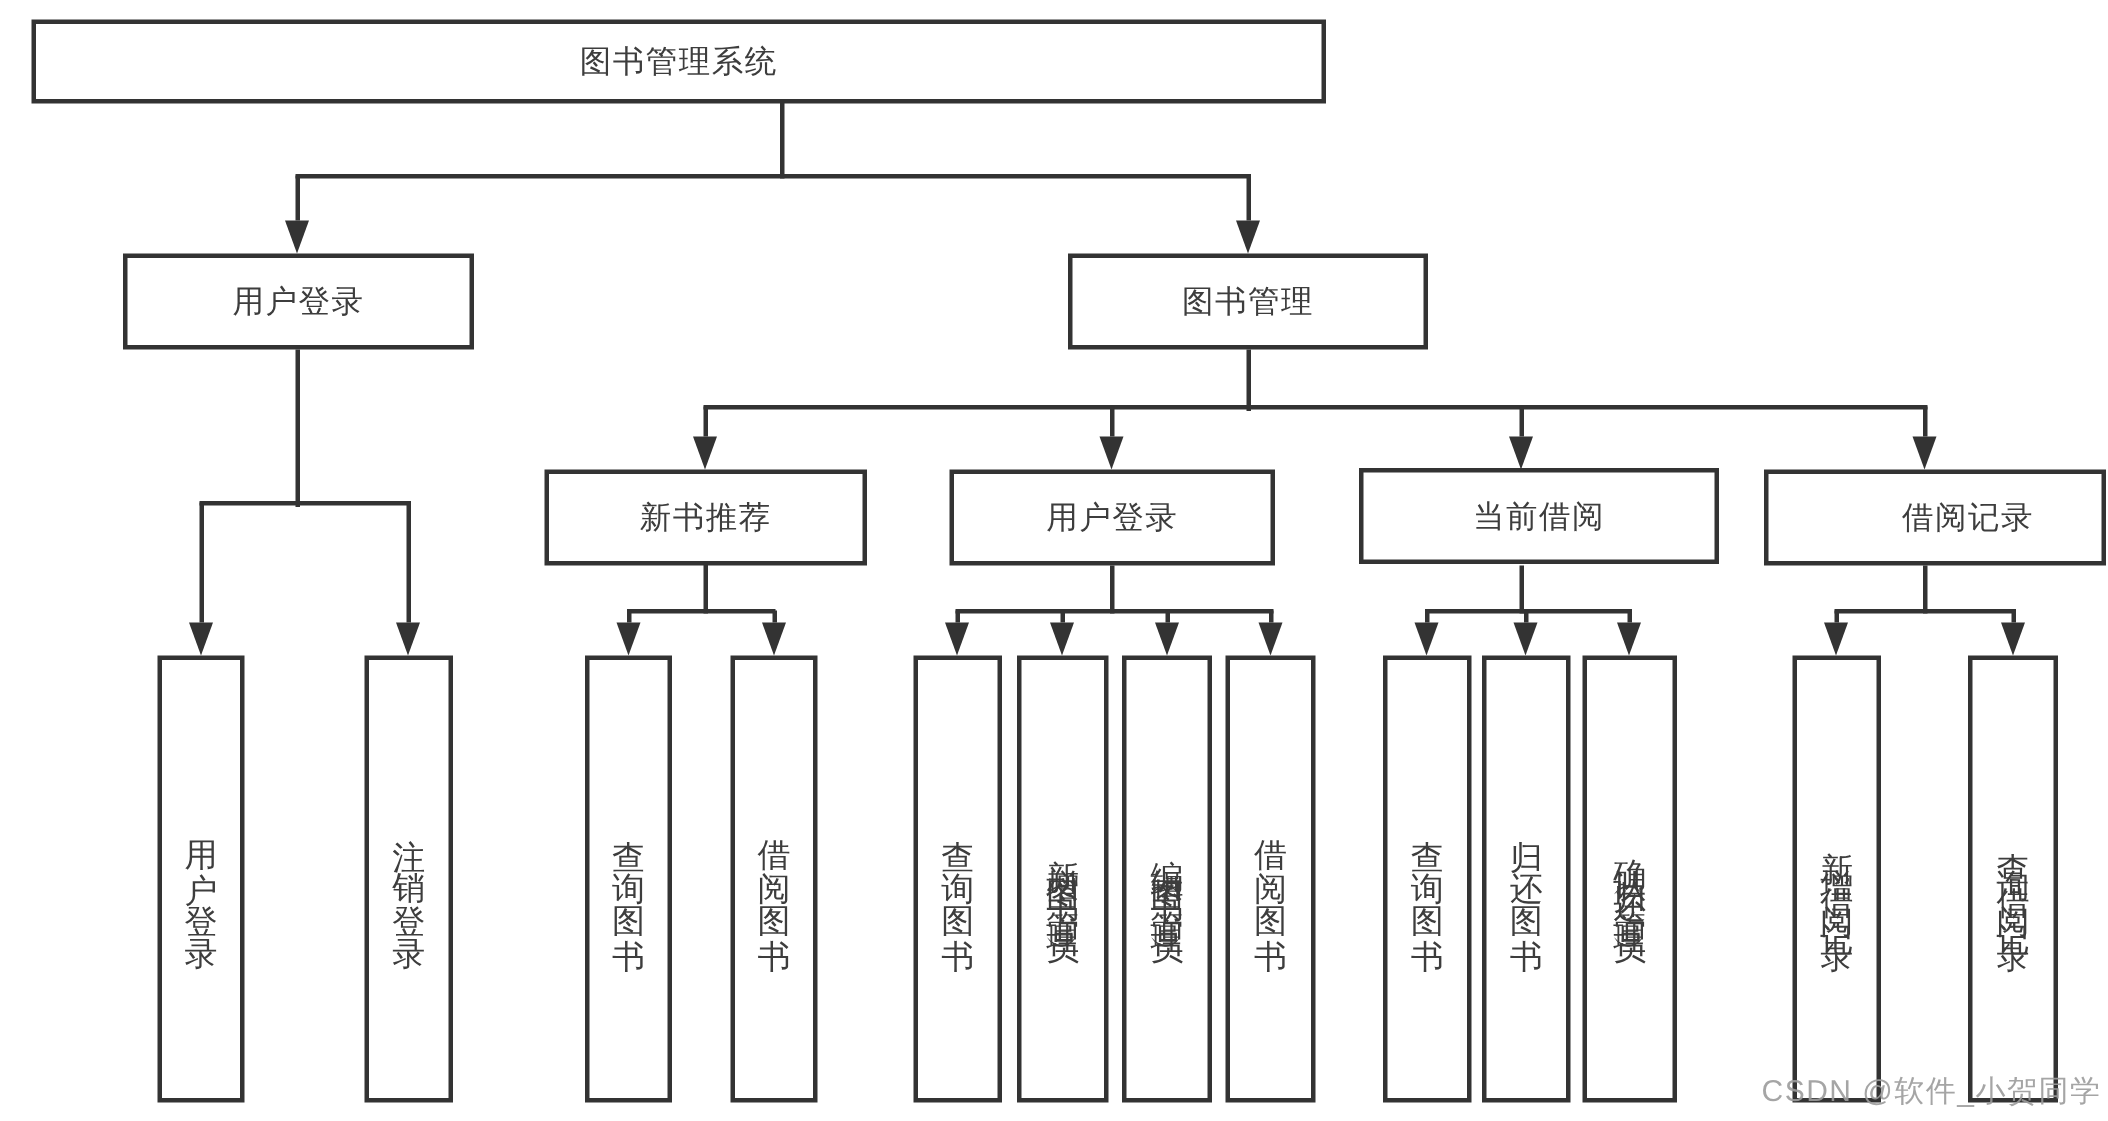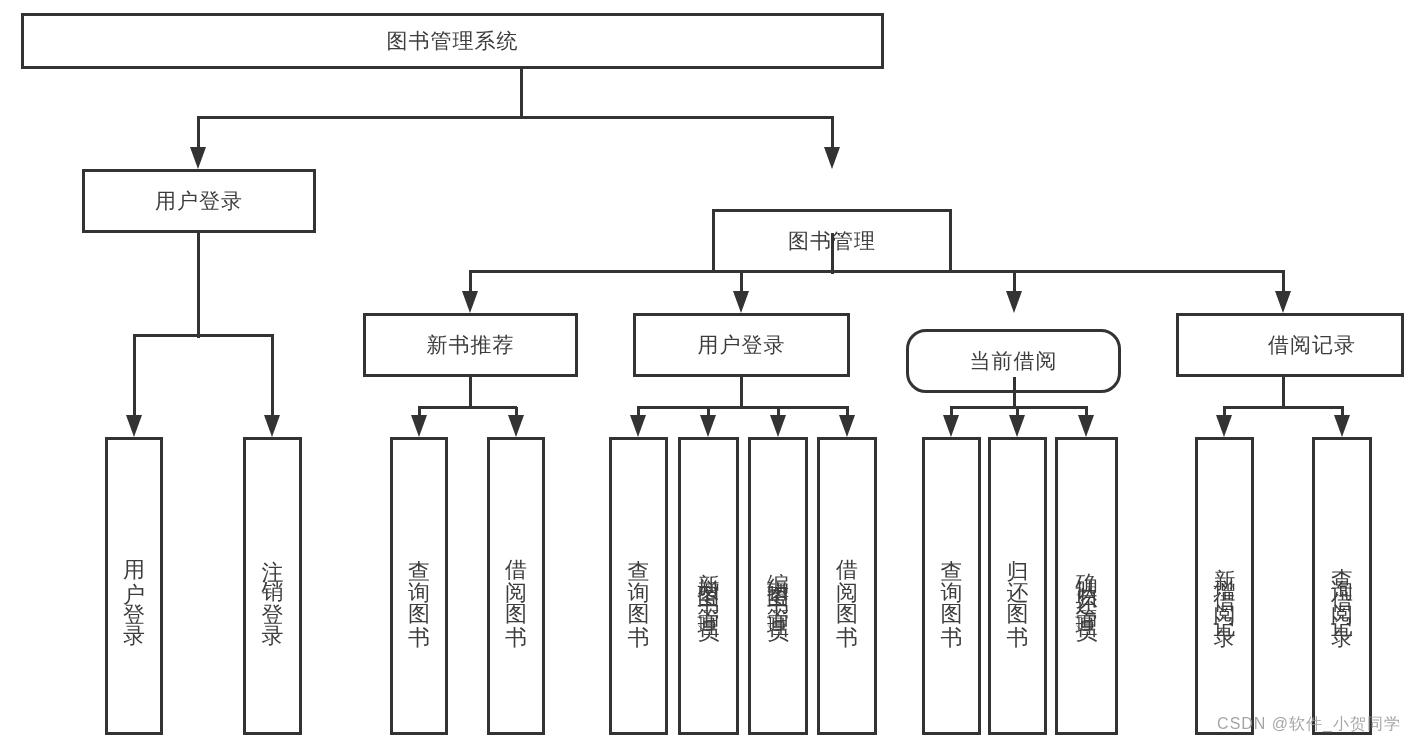--- a/index.html
+++ b/index.html
@@ -41,50 +41,50 @@
   .hl{position:absolute;height:3px;background:var(--line);}
   .ah{
     position:absolute;width:0;height:0;
     border-left:8px solid transparent;
     border-right:8px solid transparent;
     border-top:22px solid var(--line);
   }
   #watermark{
     position:absolute;
     right:4px;top:714px;
-    font-size:16px;
+    font-size:20px;
     color:var(--wm);
     opacity:.9;
     letter-spacing:1px;
     z-index:5;
   }
 </style>
 </head>
 <body>
 
 <div id="canvas">
 
   <div class="box hbox" style="left:21px;top:13px;width:863px;height:56px;">
     <span>图书管理系统</span>
   </div>
 
   <div class="box hbox" style="left:82px;top:169px;width:234px;height:64px;">
     <span>用户登录</span>
   </div>
-  <div class="box hbox" style="left:712px;top:169px;width:240px;height:64px;margin-top:40px;">
+  <div class="box hbox" style="left:712px;top:169px;width:240px;height:64px;">
     <span>图书管理</span>
   </div>
 
   <div class="box hbox" style="left:363px;top:313px;width:215px;height:64px;text-align:right;">
     <span>新书推荐</span>
   </div>
   <div class="box hbox" style="left:633px;top:313px;width:217px;height:64px;">
     <span>用户登录</span>
   </div>
-  <div class="box hbox" style="left:906px;top:329px;width:215px;height:64px;border-radius:20px;">
+  <div class="box hbox" style="left:906px;top:312px;width:240px;height:64px;">
     <span>当前借阅</span>
   </div>
   <div class="box hbox" style="left:1176px;top:313px;width:228px;height:64px;padding-left:44px;">
     <span>借阅记录</span>
   </div>
 
   <div class="box leafbox" style="left:105px;top:437px;width:58px;height:298px;">
     <span class="sp-short">用户登录</span>
   </div>
   <div class="box leafbox" style="left:243px;top:437px;width:59px;height:298px;">

